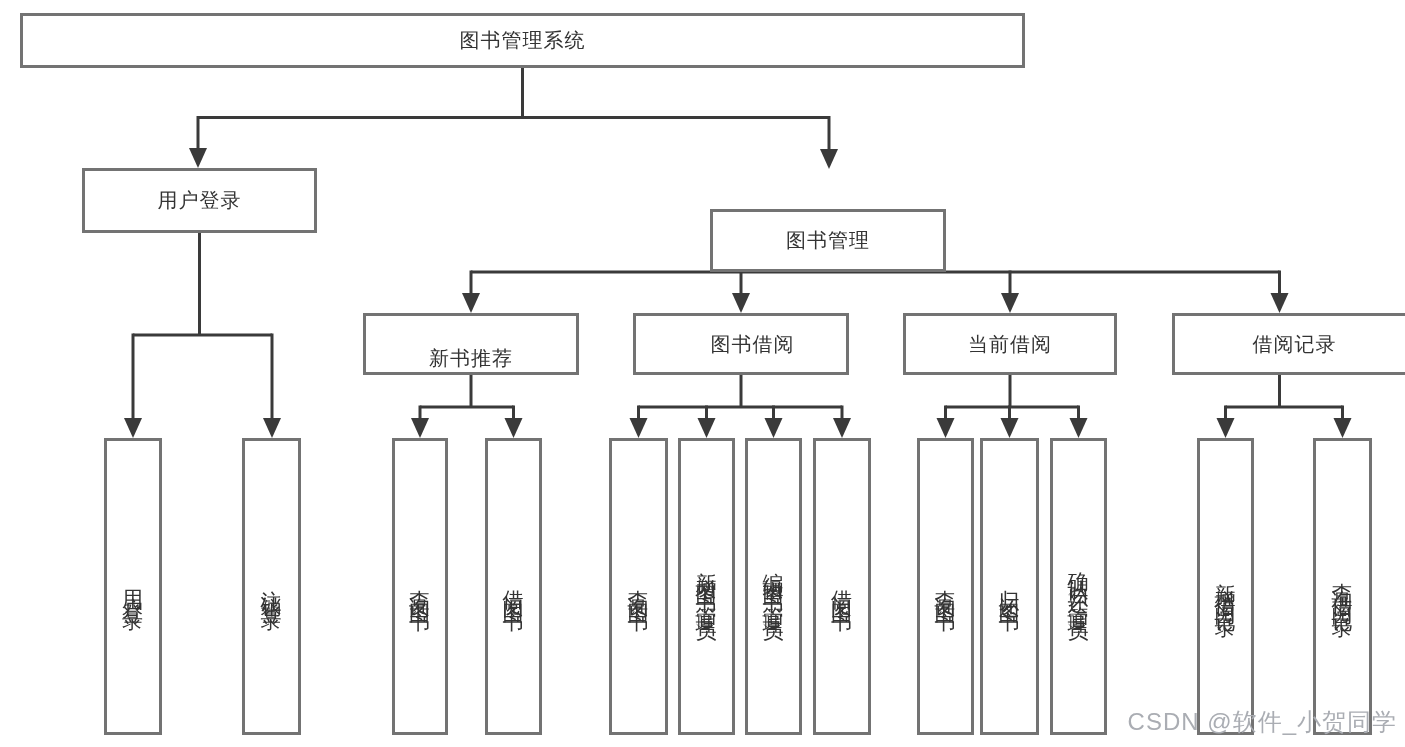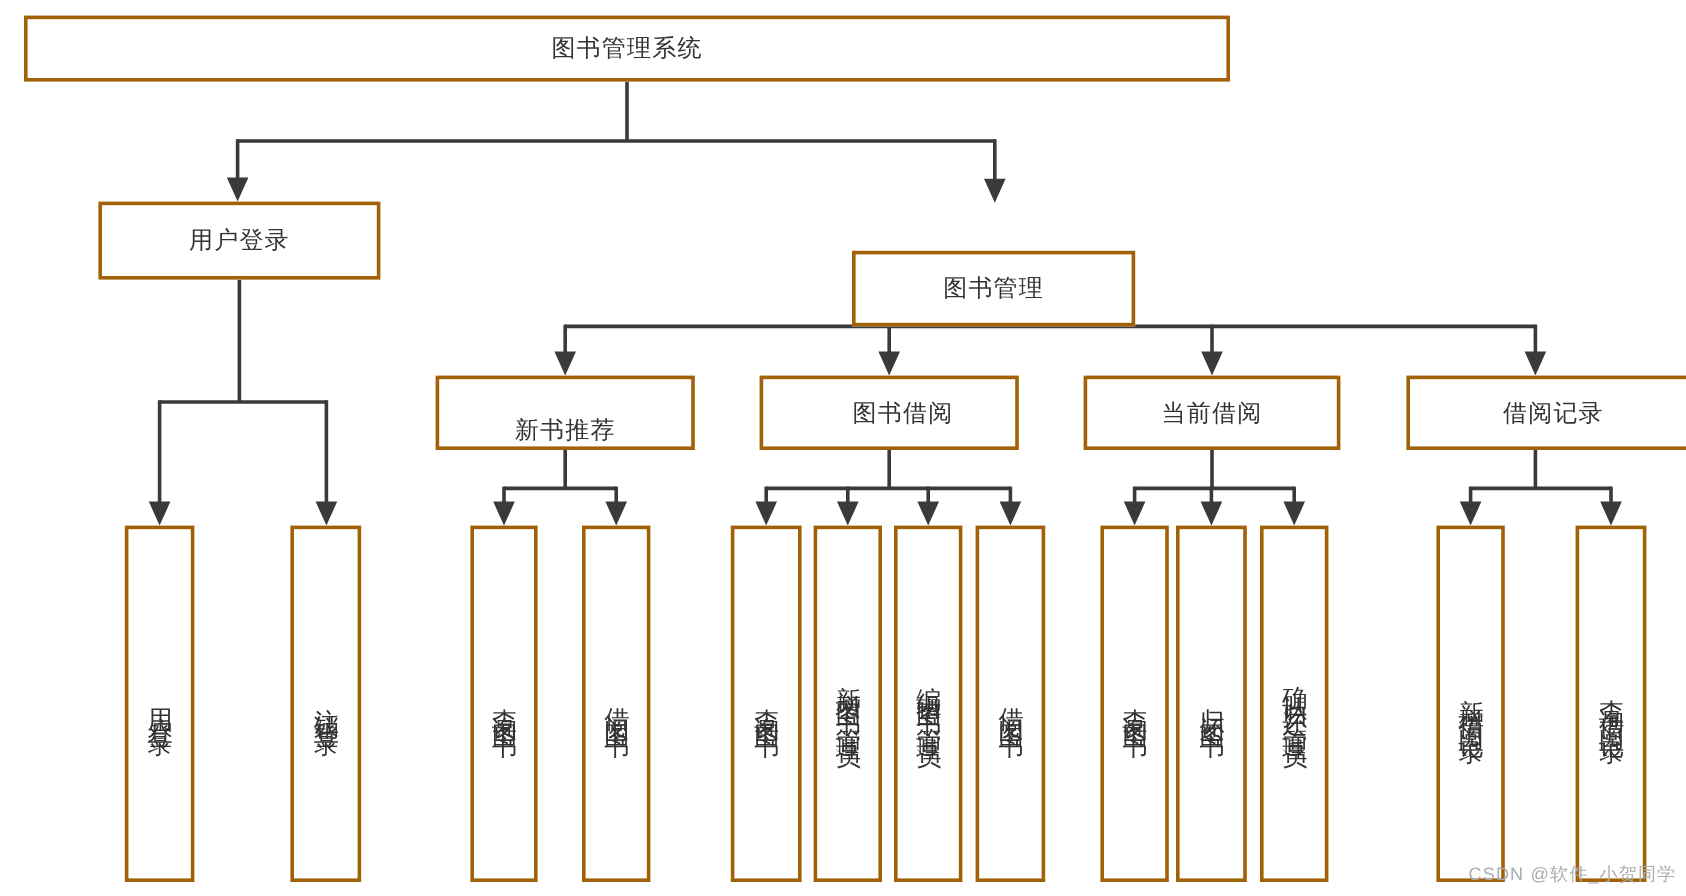--- a/index.html
+++ b/index.html
@@ -18,21 +18,21 @@
   #connectors {
     position: absolute;
     left: 0;
     top: 0;
     width: 1405px;
     height: 747px;
   }
   .node {
     position: absolute;
     box-sizing: border-box;
-    border: 3px solid #a16207;
+    border: 3px solid #737373;
     background: #ffffff;
     display: flex;
     align-items: center;
     justify-content: center;
     color: #333333;
   }
   .hbox span {
     font-size: 20px;
     letter-spacing: 1px;
     white-space: nowrap;
@@ -64,21 +64,21 @@
   #v8  { left: 813px;  width: 58px; }
   #v9  { left: 917px;  width: 57px; }
   #v10 { left: 980px;  width: 59px; }
   #v11 { left: 1050px; width: 57px; }
   #v12 { left: 1197px; width: 57px; }
   #v13 { left: 1313px; width: 59px; }
   #watermark {
     position: absolute;
     right: 8px;
     bottom: 9px;
-    font-size: 15px;
+    font-size: 24px;
     color: #aaadb3;
     letter-spacing: 1px;
     white-space: nowrap;
   }
 </style>
 </head>
 <body>
 
 <div id="canvas">
 

